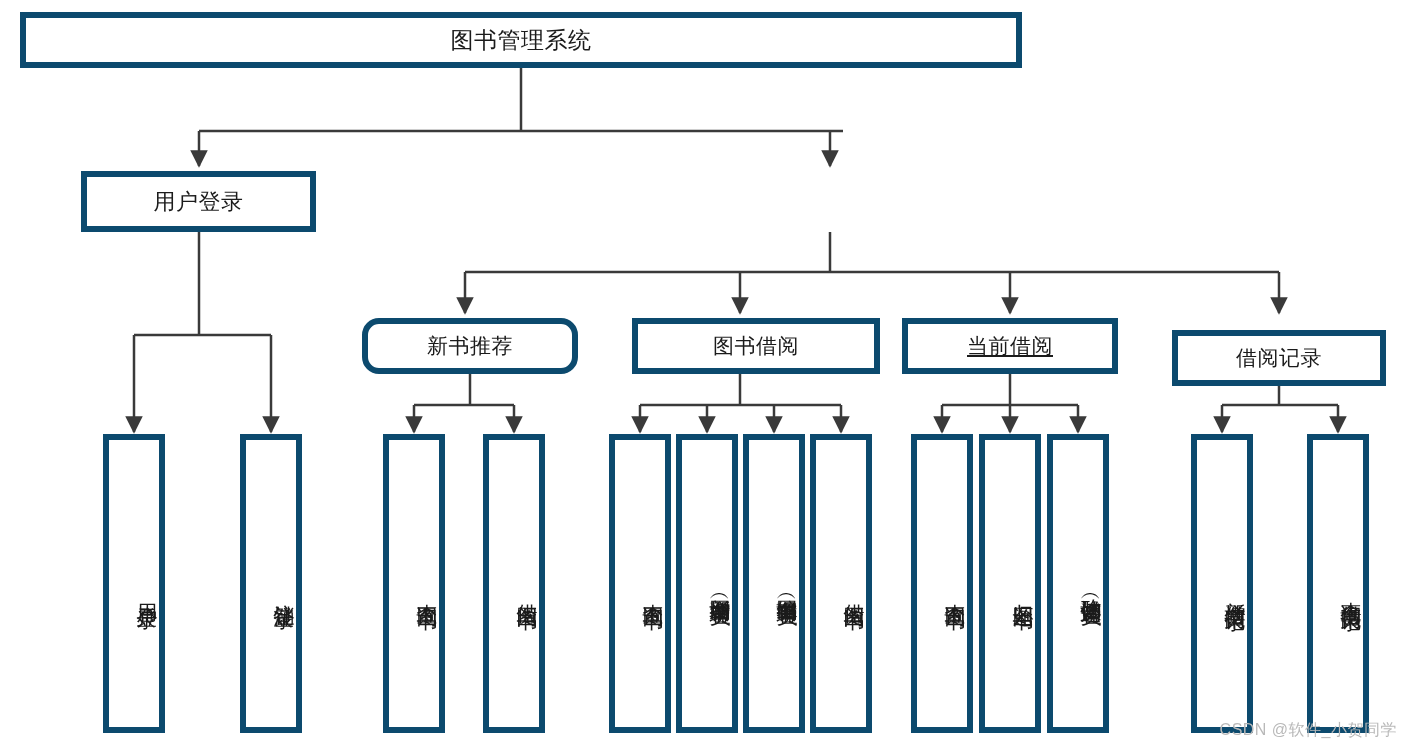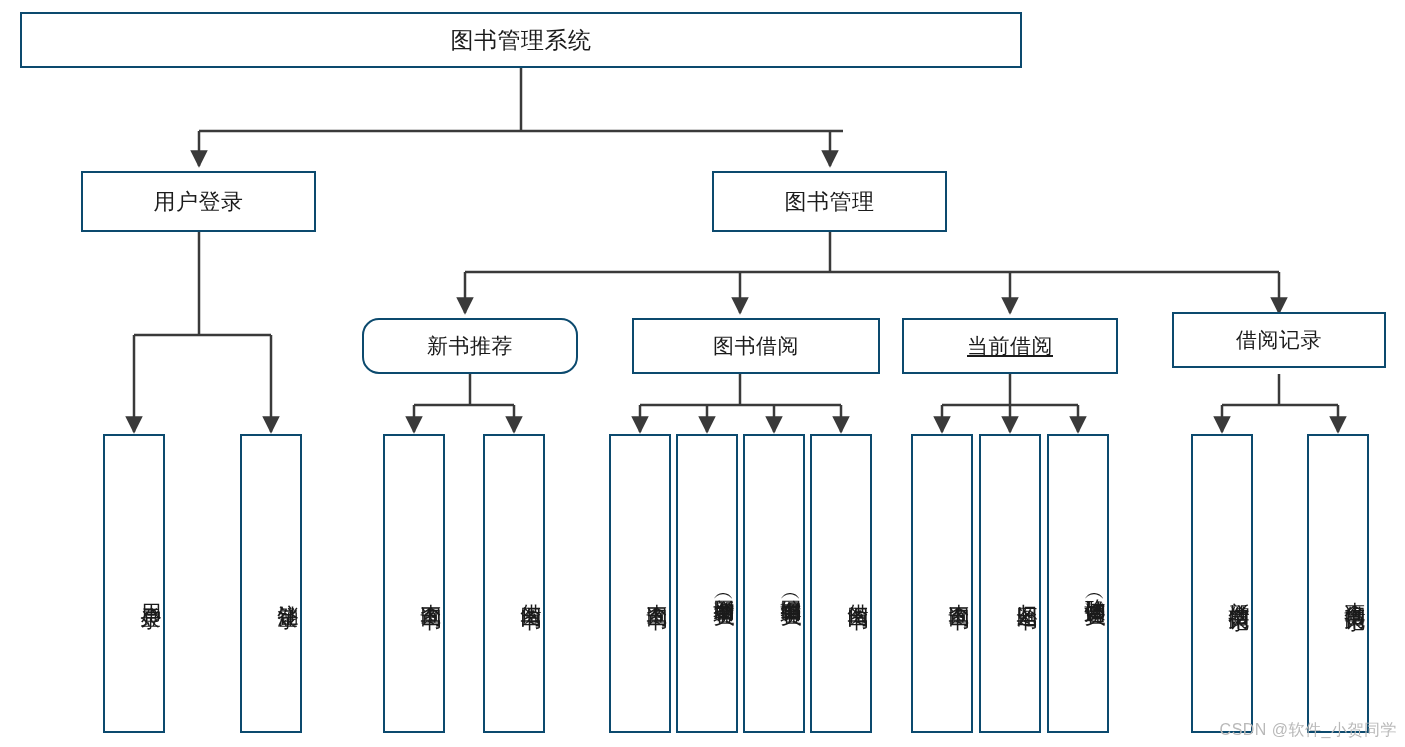--- a/index.html
+++ b/index.html
@@ -22,21 +22,21 @@
     position: absolute;
     left: 0;
     top: 0;
     width: 1405px;
     height: 747px;
   }
   .node {
     position: absolute;
     box-sizing: border-box;
     background: #ffffff;
-    border: 2px solid #0c4a6e;
+    border: 6px solid #0c4a6e;
     display: flex;
     align-items: center;
     justify-content: center;
     color: #1b1b1b;
     letter-spacing: 0.5px;
   }
   .node.root {
     font-size: 23px;
   }
   .node.lvl2 {
@@ -121,26 +121,25 @@
       <path d="M 1279 374 L 1279 405"></path>
       <path d="M 1222 405 L 1338 405"></path>
       <path d="M 1222 405 L 1222 432" marker-end="url(#arrowhead)"></path>
       <path d="M 1338 405 L 1338 432" marker-end="url(#arrowhead)"></path>
     </g>
   </svg>
 
   <div class="node root" style="left:20px; top:12px; width:1002px; height:56px;">图书管理系统</div>
 
   <div class="node lvl2" style="left:81px; top:171px; width:235px; height:61px;">用户登录</div>
-  <div class="node lvl2" style="left:712px; top:171px; width:235px; height:61px;">图书管理</div>
 
   <div class="node lvl3" style="left:362px; top:318px; width:216px; height:56px;border-radius:17px;">新书推荐</div>
   <div class="node lvl3" style="left:632px; top:318px; width:248px; height:56px;">图书借阅</div>
   <div class="node lvl3" style="left:902px; top:318px; width:216px; height:56px;text-decoration:underline;">当前借阅</div>
-  <div class="node lvl3" style="left:1172px; top:312px; width:214px; height:56px;">借阅记录</div>
+  <div class="node lvl3" style="left:1172px; top:330px; width:214px; height:56px;">借阅记录</div>
 
   <div class="node leaf" style="left:103px; top:434px; width:62px; height:299px;">用户登录</div>
   <div class="node leaf" style="left:240px; top:434px; width:62px; height:299px;">注销登录</div>
 
   <div class="node leaf" style="left:383px; top:434px; width:62px; height:299px;">查询图书</div>
   <div class="node leaf" style="left:483px; top:434px; width:62px; height:299px;">借阅图书</div>
 
   <div class="node leaf" style="left:609px; top:434px; width:62px; height:299px;">查询图书</div>
   <div class="node leaf tall-text" style="left:676px; top:434px; width:62px; height:299px;">新增图书（管理员）</div>
   <div class="node leaf tall-text" style="left:743px; top:434px; width:62px; height:299px;">编辑图书（管理员）</div>

